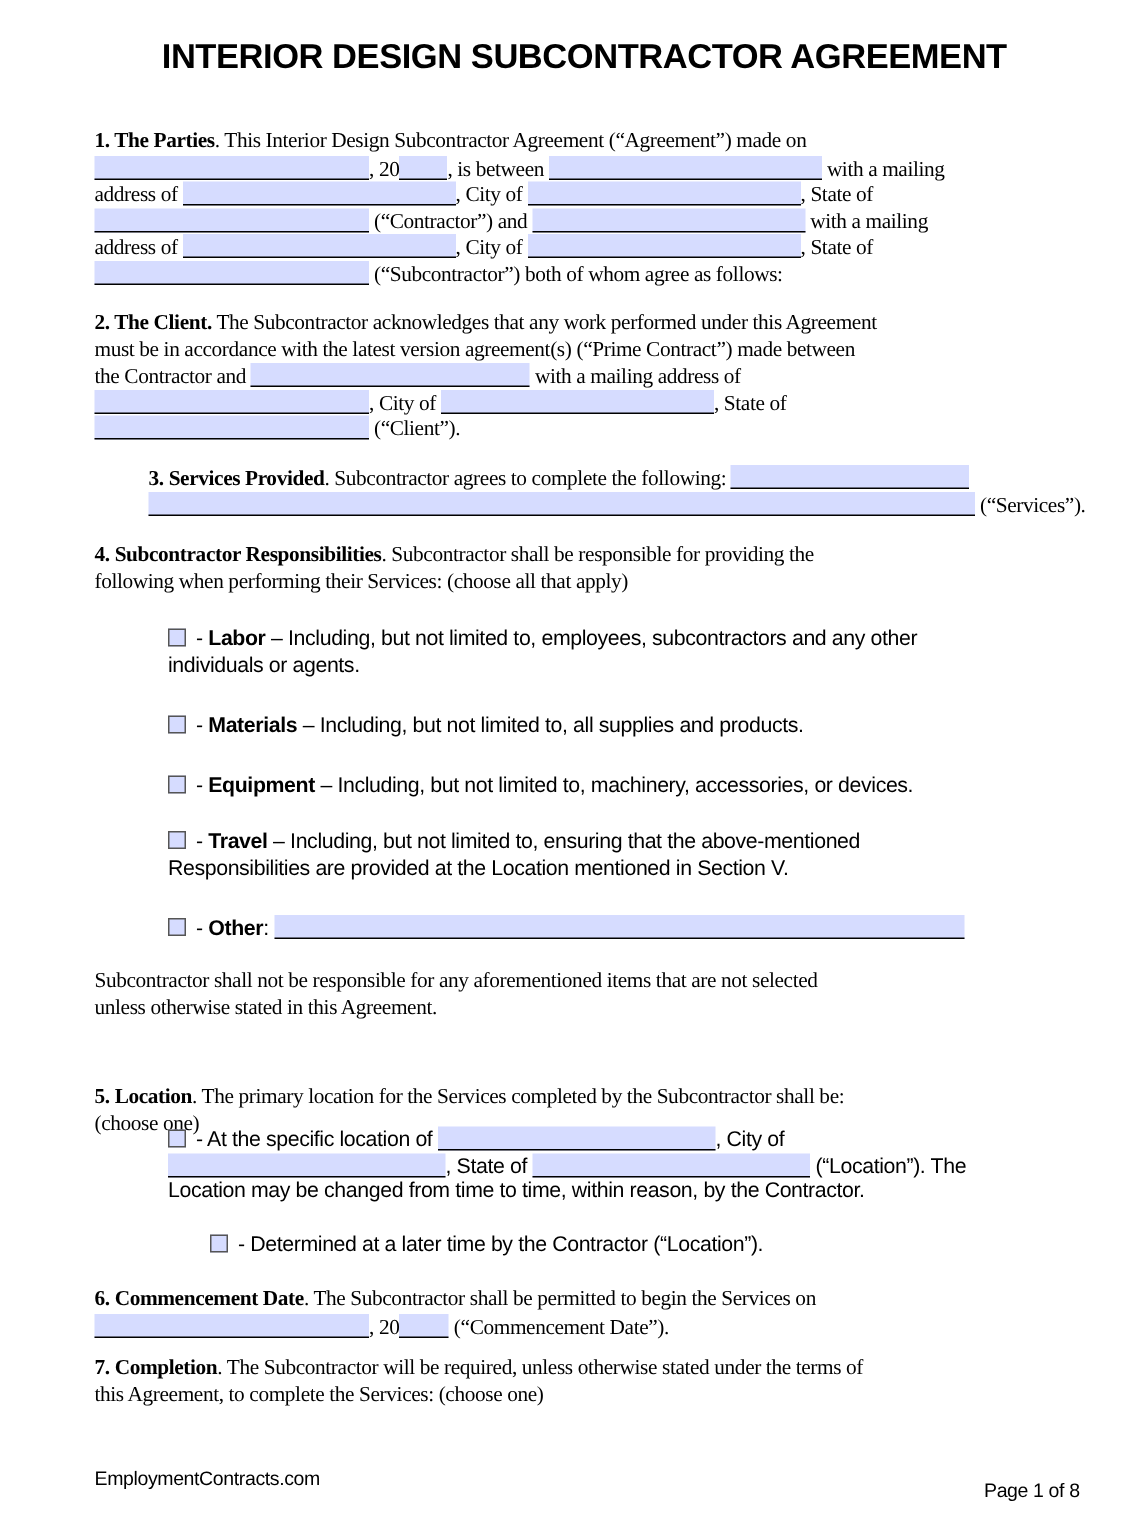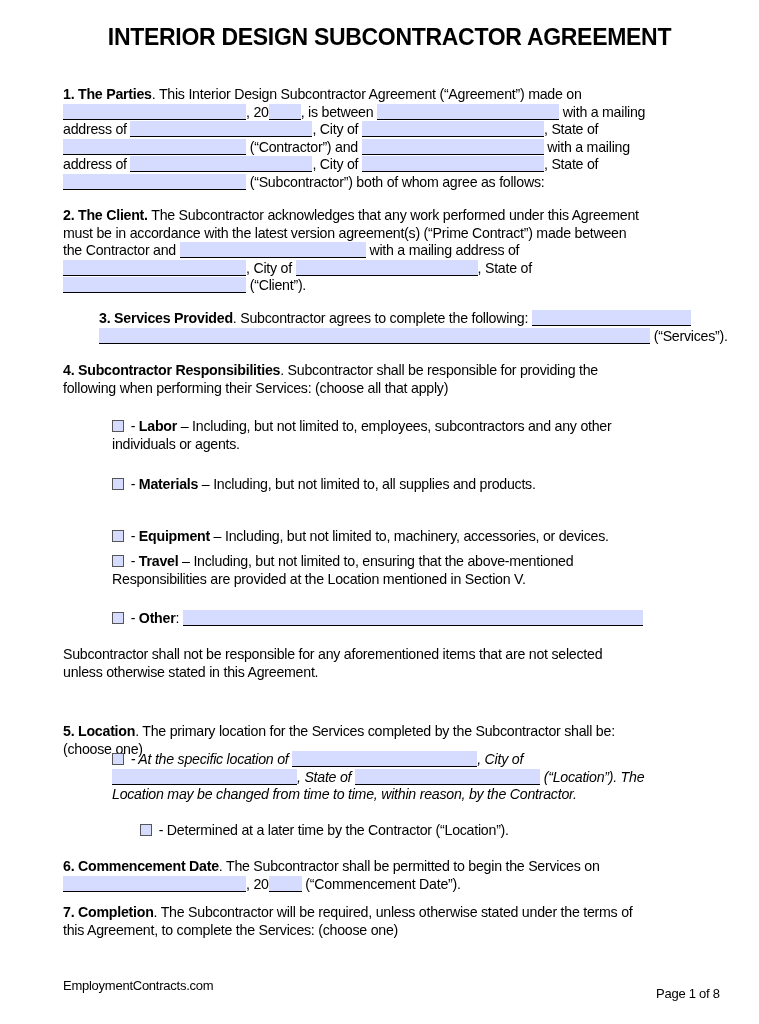--- a/index.html
+++ b/index.html
@@ -5,21 +5,21 @@
     html, body { margin: 0; padding: 0; background: #ffffff; }
     body {
       width: 759px; height: 1024px; position: relative; overflow: hidden;
       font-family: "Liberation Sans", sans-serif; color: #000;
       font-size: 14.2px; letter-spacing: -0.25px;
     }
     .title {
       position: absolute; left: 0; right: 0; top: 24px; text-align: center;
       font-weight: bold; font-size: 23px; letter-spacing: -0.3px; margin-left: 20px;
     }
-    .para { position: absolute; left: 63px; width: 650px; line-height: 17.5px; }
+    .para { position: absolute; left: 63px; width: 650px; line-height: 17.5px; font-family: Liberation Serif, serif; }
     .indent { position: absolute; left: 112px; width: 600px; line-height: 17.5px; }
     .line { white-space: nowrap; height: 17.5px; }
     b { font-weight: bold; }
     .fld {
       display: inline-block; height: 15px; vertical-align: -3px;
       background: #d6dcff; border-bottom: 1.5px solid #000;
     }
     .cb {
       display: inline-block; width: 10px; height: 10px; vertical-align: -1px;
       background: #d6dcff; border: 1px solid #555; margin-right: 3px;
@@ -61,21 +61,21 @@
 
 <div class="indent" style="top:418px;">
   <div class="line"><span class="cb"></span><span> - </span><b>Labor</b><span> – Including, but not limited to, employees, subcontractors and any other</span></div>
   <div class="line"><span>individuals or agents.</span></div>
 </div>
 
 <div class="indent" style="top:476px;">
   <div class="line"><span class="cb"></span><span> - </span><b>Materials</b><span> – Including, but not limited to, all supplies and products.</span></div>
 </div>
 
-<div class="indent" style="top:516px;margin-top:12px;">
+<div class="indent" style="top:516px;">
   <div class="line"><span class="cb"></span><span> - </span><b>Equipment</b><span> – Including, but not limited to, machinery, accessories, or devices.</span></div>
 </div>
 
 <div class="indent" style="top:553px;">
   <div class="line"><span class="cb"></span><span> - </span><b>Travel</b><span> – Including, but not limited to, ensuring that the above-mentioned</span></div>
   <div class="line"><span>Responsibilities are provided at the Location mentioned in Section V.</span></div>
 </div>
 
 <div class="indent" style="top:610px;">
   <div class="line"><span class="cb"></span><span> - </span><b>Other</b><span>:</span> <span class="fld" style="width:460px"></span></div>
@@ -84,21 +84,21 @@
 <div class="para" style="top:646px;">
   <div class="line"><span>Subcontractor shall not be responsible for any aforementioned items that are not selected</span></div>
   <div class="line"><span>unless otherwise stated in this Agreement.</span></div>
 </div>
 
 <div class="para" style="top:697px;margin-top:26px;">
   <div class="line"><b>5. Location</b><span>. The primary location for the Services completed by the Subcontractor shall be:</span></div>
   <div class="line"><span>(choose one)</span></div>
 </div>
 
-<div class="indent" style="top:751px;font-style:italic;">
+<div class="indent" style="top:751px;">
   <div class="line"><span class="cb"></span><span> - At the specific location of</span> <span class="fld" style="width:185px"></span><span>, City of</span></div>
   <div class="line"><span class="fld" style="width:185px"></span><span>, State of</span> <span class="fld" style="width:185px"></span> <span>(“Location”). The</span></div>
   <div class="line"><span>Location may be changed from time to time, within reason, by the Contractor.</span></div>
 </div>
 
 <div class="indent" style="top:822px;padding-left:28px;">
   <div class="line"><span class="cb"></span><span> - Determined at a later time by the Contractor (“Location”).</span></div>
 </div>
 
 <div class="para" style="top:858px;">

